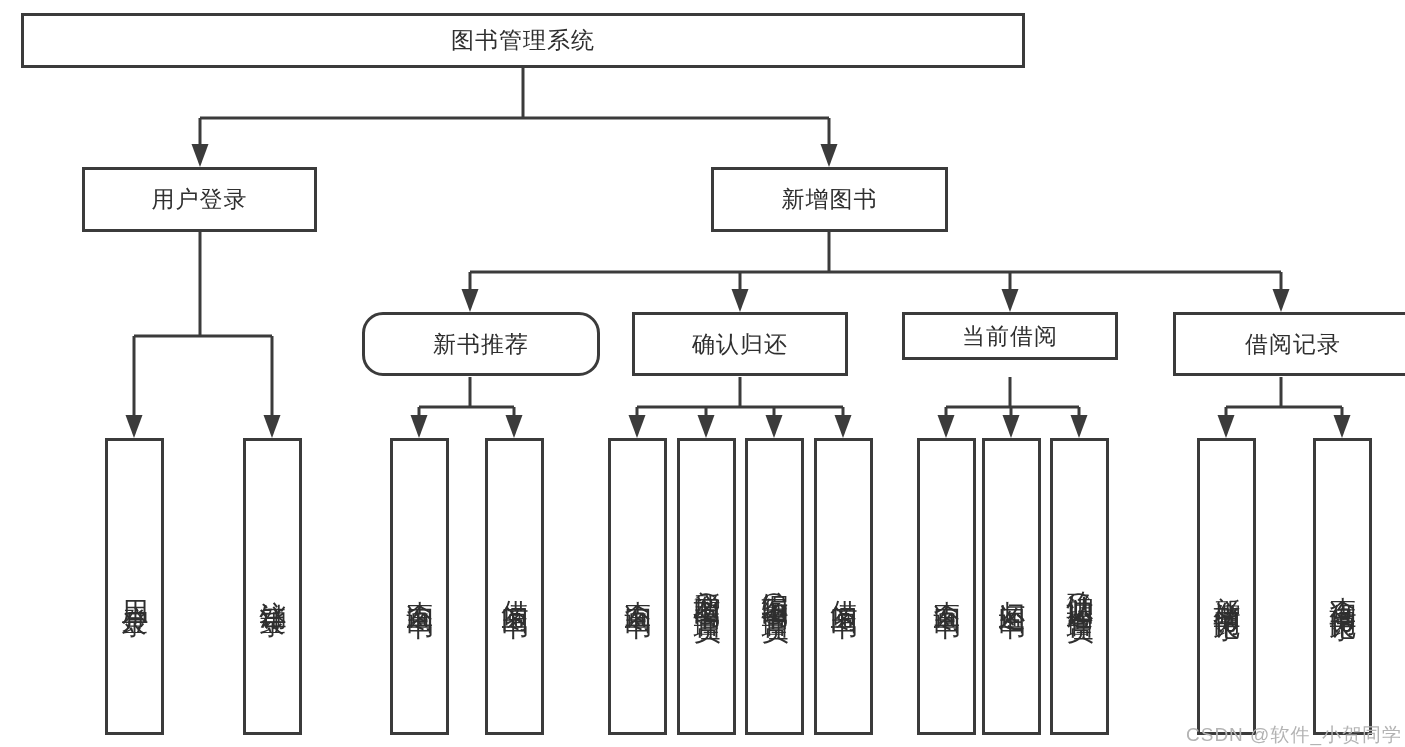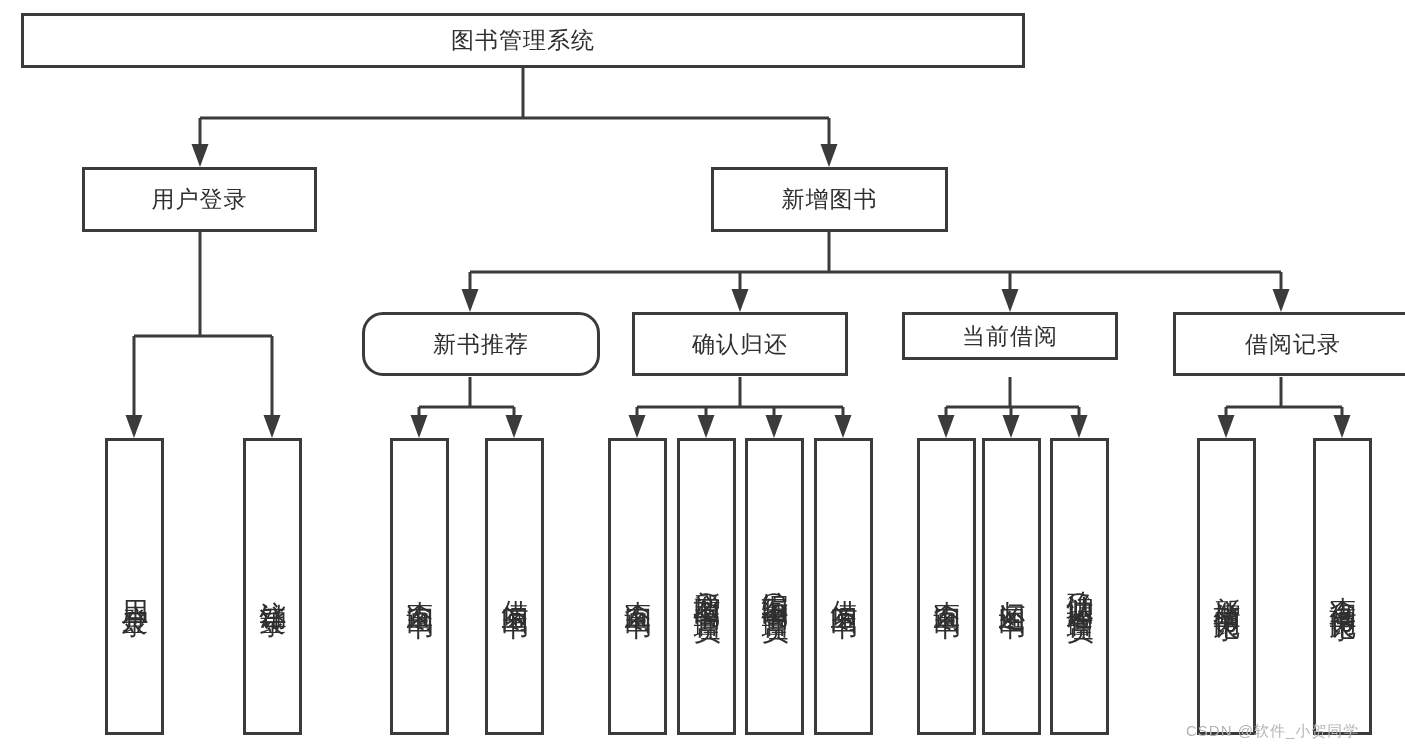--- a/index.html
+++ b/index.html
@@ -40,21 +40,21 @@
     text-orientation:mixed;
     font-size:27px;
     letter-spacing:4px;
     line-height:1;
     white-space:nowrap;
   }
   .watermark{
     position:absolute;
     left:1186px;
     top:722px;
-    font-size:15px;
+    font-size:19px;
     color:var(--wm);
     letter-spacing:1px;
     white-space:nowrap;
   }
 </style>
 </head>
 <body>
 
 <div class="canvas">
 

